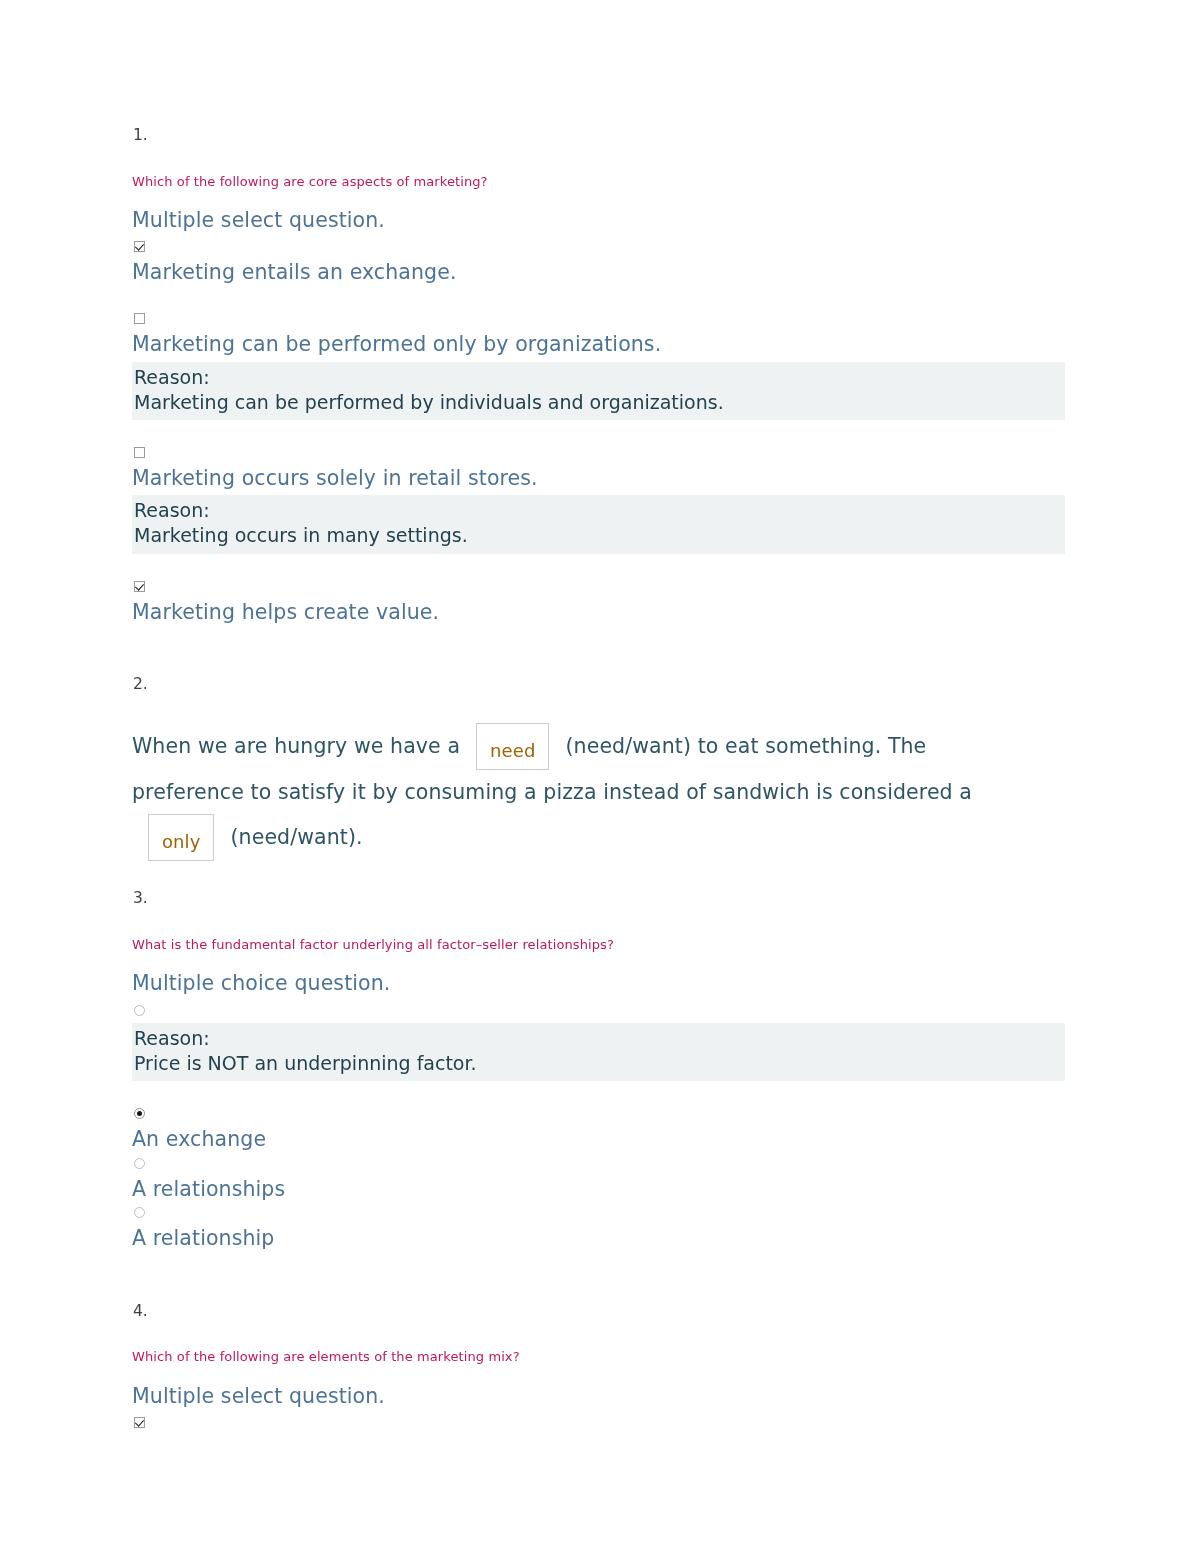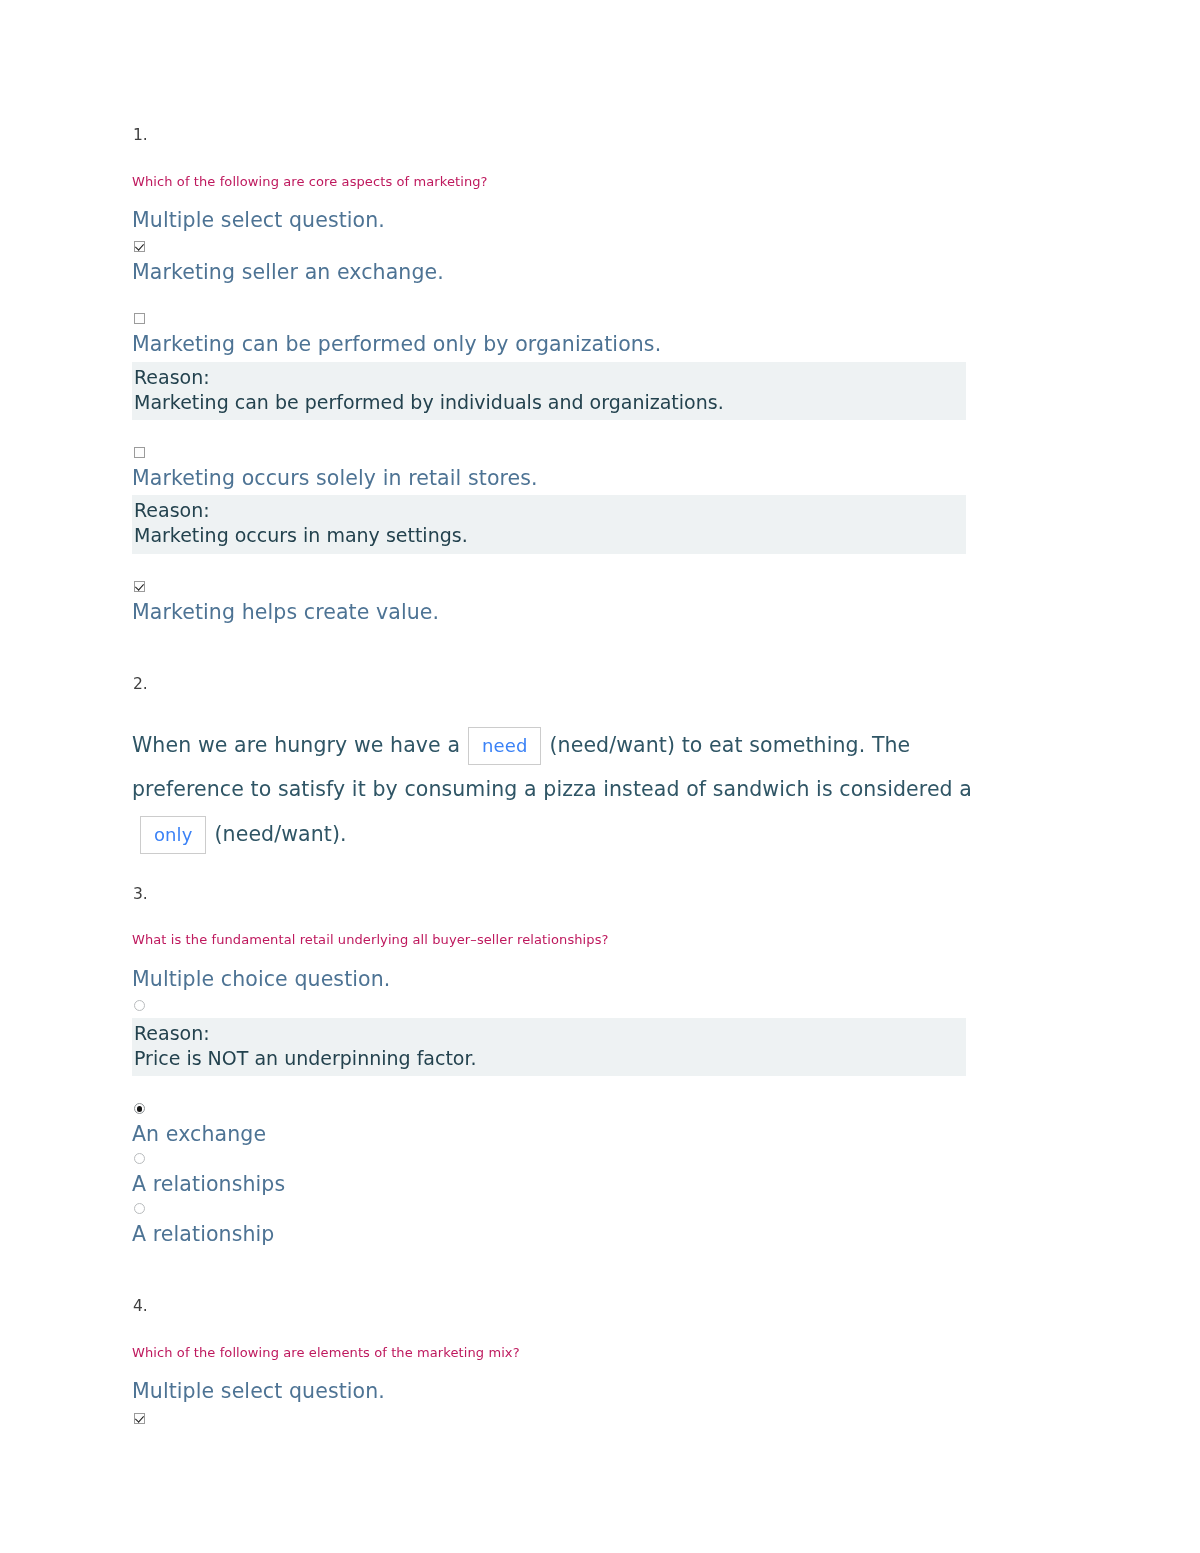--- a/index.html
+++ b/index.html
@@ -119,21 +119,21 @@
     margin: 5px 0 0 0;
     letter-spacing: 0.1px;
   }
   .option-gap {
     height: 22px;
   }
 
   
   .reason {
     background: #eef2f3;
-    width: 834px;
+    width: 933px;
     box-sizing: border-box;
     padding: 3px 0 5px 2px;
     margin: 4px 0 0 0;
   }
   .reason-label {
     font-size: 19px;
     color: #23424e;
     line-height: 1.32;
     font-weight: 400;
   }
@@ -150,25 +150,25 @@
     color: #2f5565;
     line-height: 2.18;
     margin: 0;
     max-width: 850px;
     letter-spacing: 0.1px;
   }
   .blank {
     display: inline-block;
     border: 1px solid #cccccc;
     background: #ffffff;
-    color: #3b82f6;
+    color: #a16207;
     font-size: 18px;
     line-height: 1.0;
-    padding: 9px 13px 9px 13px;
-    margin: 0 8px;
+    padding: 18px 13px 9px 13px;
+    margin: 0 16px;
     vertical-align: middle;
     min-width: 34px;
     text-align: center;
     cursor: text;
     font-family: "DejaVu Sans", "Liberation Sans", sans-serif;
   }
 
   .spacer-between-questions { height: 52px; }
   .spacer-small { height: 30px; }
 </style>
@@ -179,21 +179,21 @@
 
   <div class="question-block">
     <div class="q-number">1.</div>
     <div class="q-stem">Which of the following are core aspects of marketing?</div>
     <div class="q-type">Multiple select question.</div>
 
     <div class="option">
       <div class="option-control-row">
         <span class="checkbox checked"></span>
       </div>
-      <div class="option-label">Marketing seller an exchange.</div>
+      <div class="option-label">Marketing entails an exchange.</div>
     </div>
 
     <div class="option-gap"></div>
 
     <div class="option">
       <div class="option-control-row">
         <span class="checkbox"></span>
       </div>
       <div class="option-label">Marketing can be performed only by organizations.</div>
       <div class="reason">
@@ -229,21 +229,21 @@
 
   <div class="question-block">
     <div class="q-number">2.</div>
     <div class="fib-paragraph"><span>When we are hungry we have a</span><span class="blank">need</span><span>(need/want) to eat something. The preference to satisfy it by consuming a pizza instead of sandwich is considered a</span><span class="blank">only</span><span>(need/want).</span></div>
   </div>
 
   <div class="spacer-small"></div>
 
   <div class="question-block">
     <div class="q-number">3.</div>
-    <div class="q-stem">What is the fundamental retail underlying all buyer–seller relationships?</div>
+    <div class="q-stem">What is the fundamental factor underlying all factor–seller relationships?</div>
     <div class="q-type">Multiple choice question.</div>
 
     <div class="option">
       <div class="option-control-row">
         <span class="radio"></span>
       </div>
       <div class="reason">
         <div class="reason-label">Reason:</div>
         <div class="reason-text">Price is NOT an underpinning factor.</div>
       </div>

